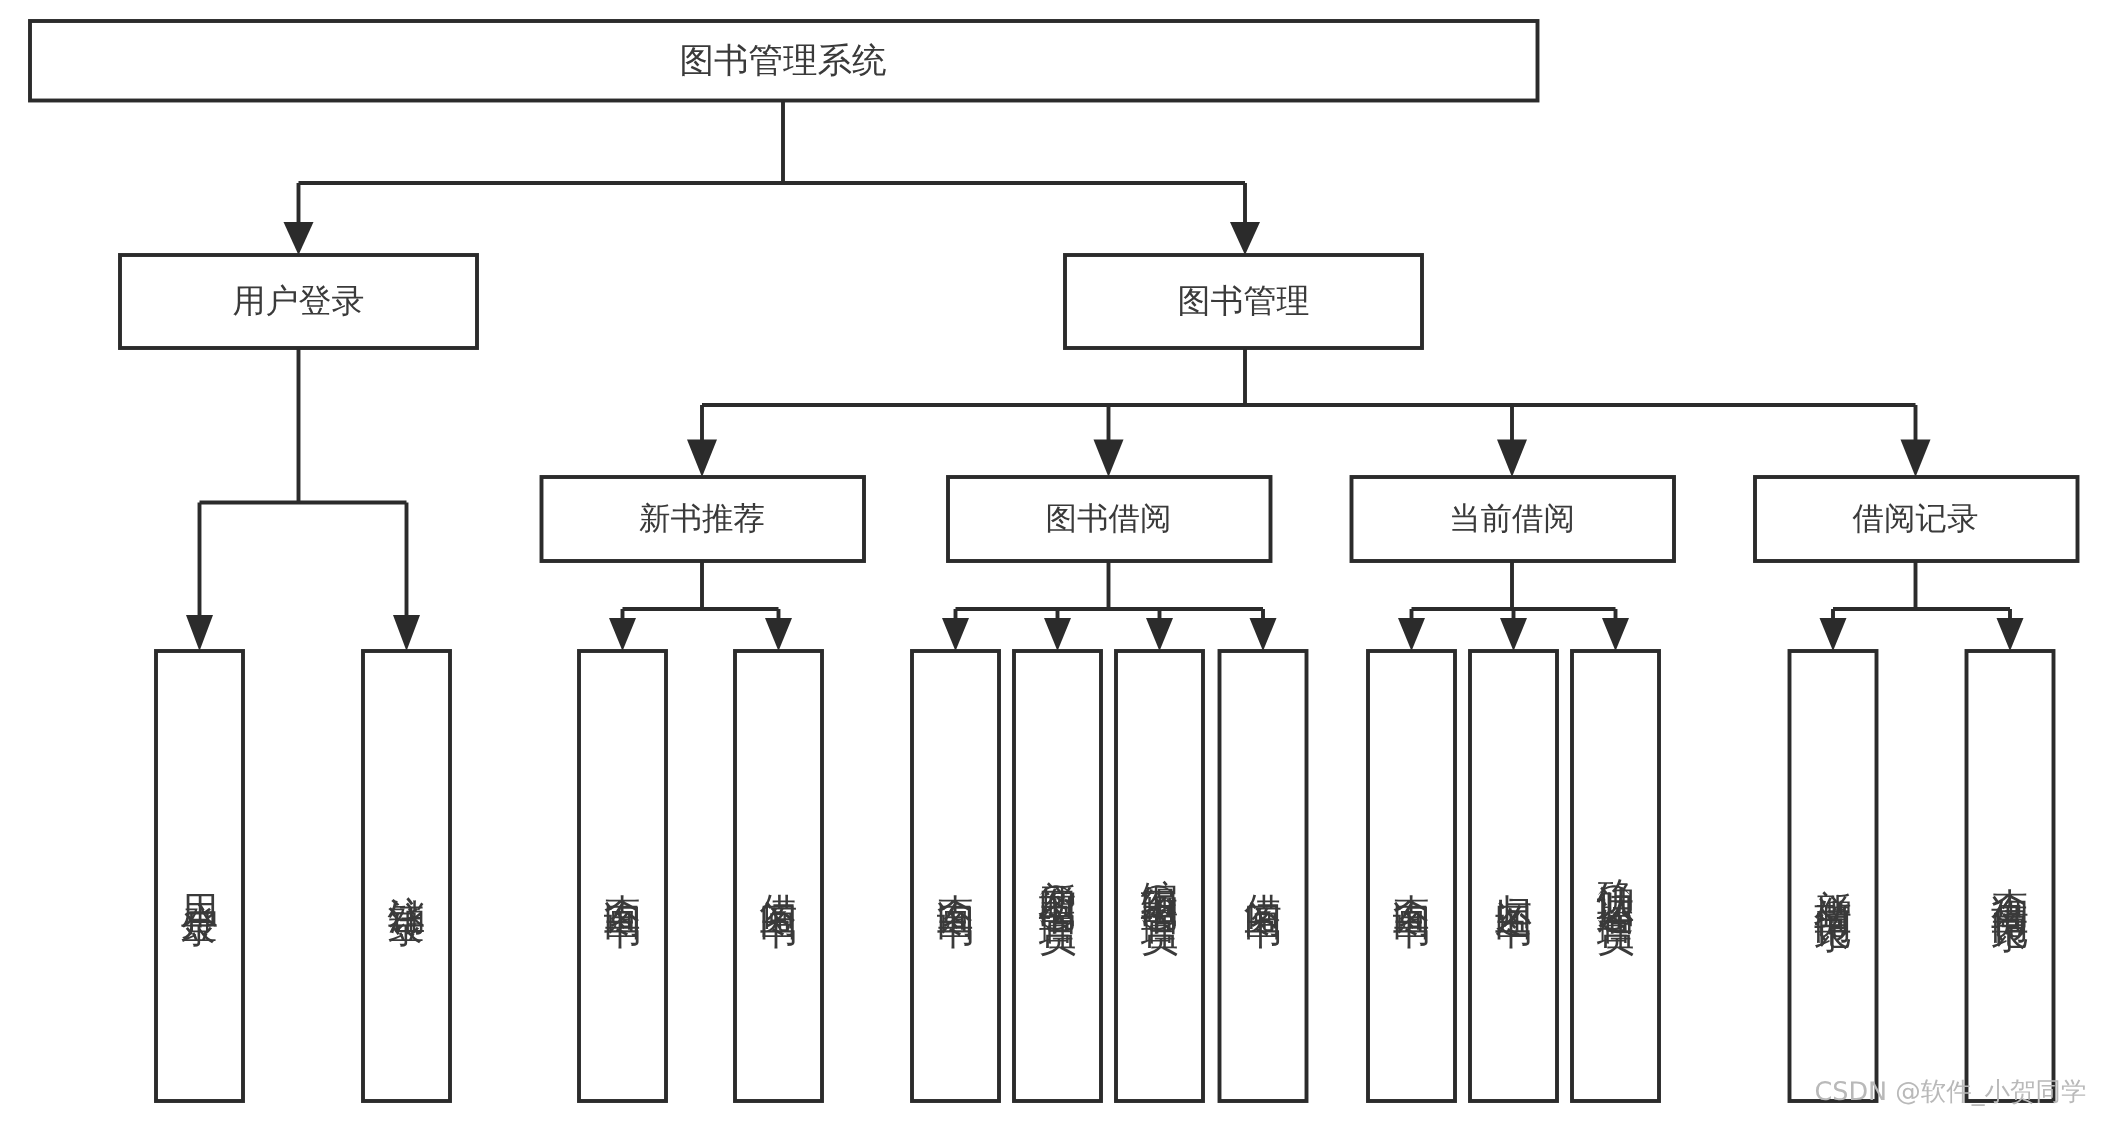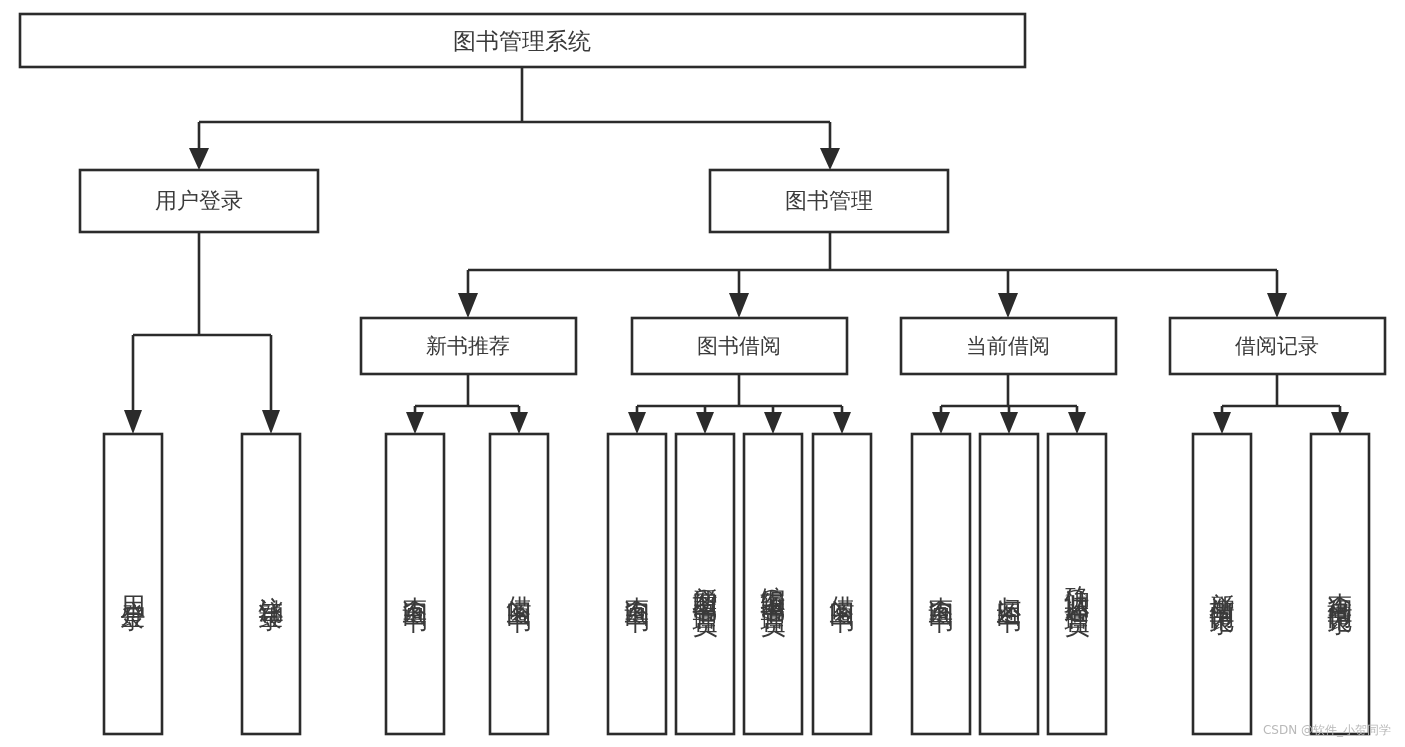--- a/index.html
+++ b/index.html
@@ -62,21 +62,21 @@
   }
   .arrow-head {
     fill: #2b2b2b;
     stroke: none;
   }
   .watermark {
     position: absolute;
     right: 14px;
     bottom: 8px;
     font-family: "DejaVu Sans", "Liberation Sans", sans-serif;
-    font-size: 12px;
+    font-size: 17px;
     color: #b9b9b9;
     white-space: nowrap;
     pointer-events: none;
   }
 </style>
 </head>
 <body>
 
 <div id="diagram-root">
   <svg class="diagram" viewBox="0 0 1405 747" xmlns="http://www.w3.org/2000/svg">

